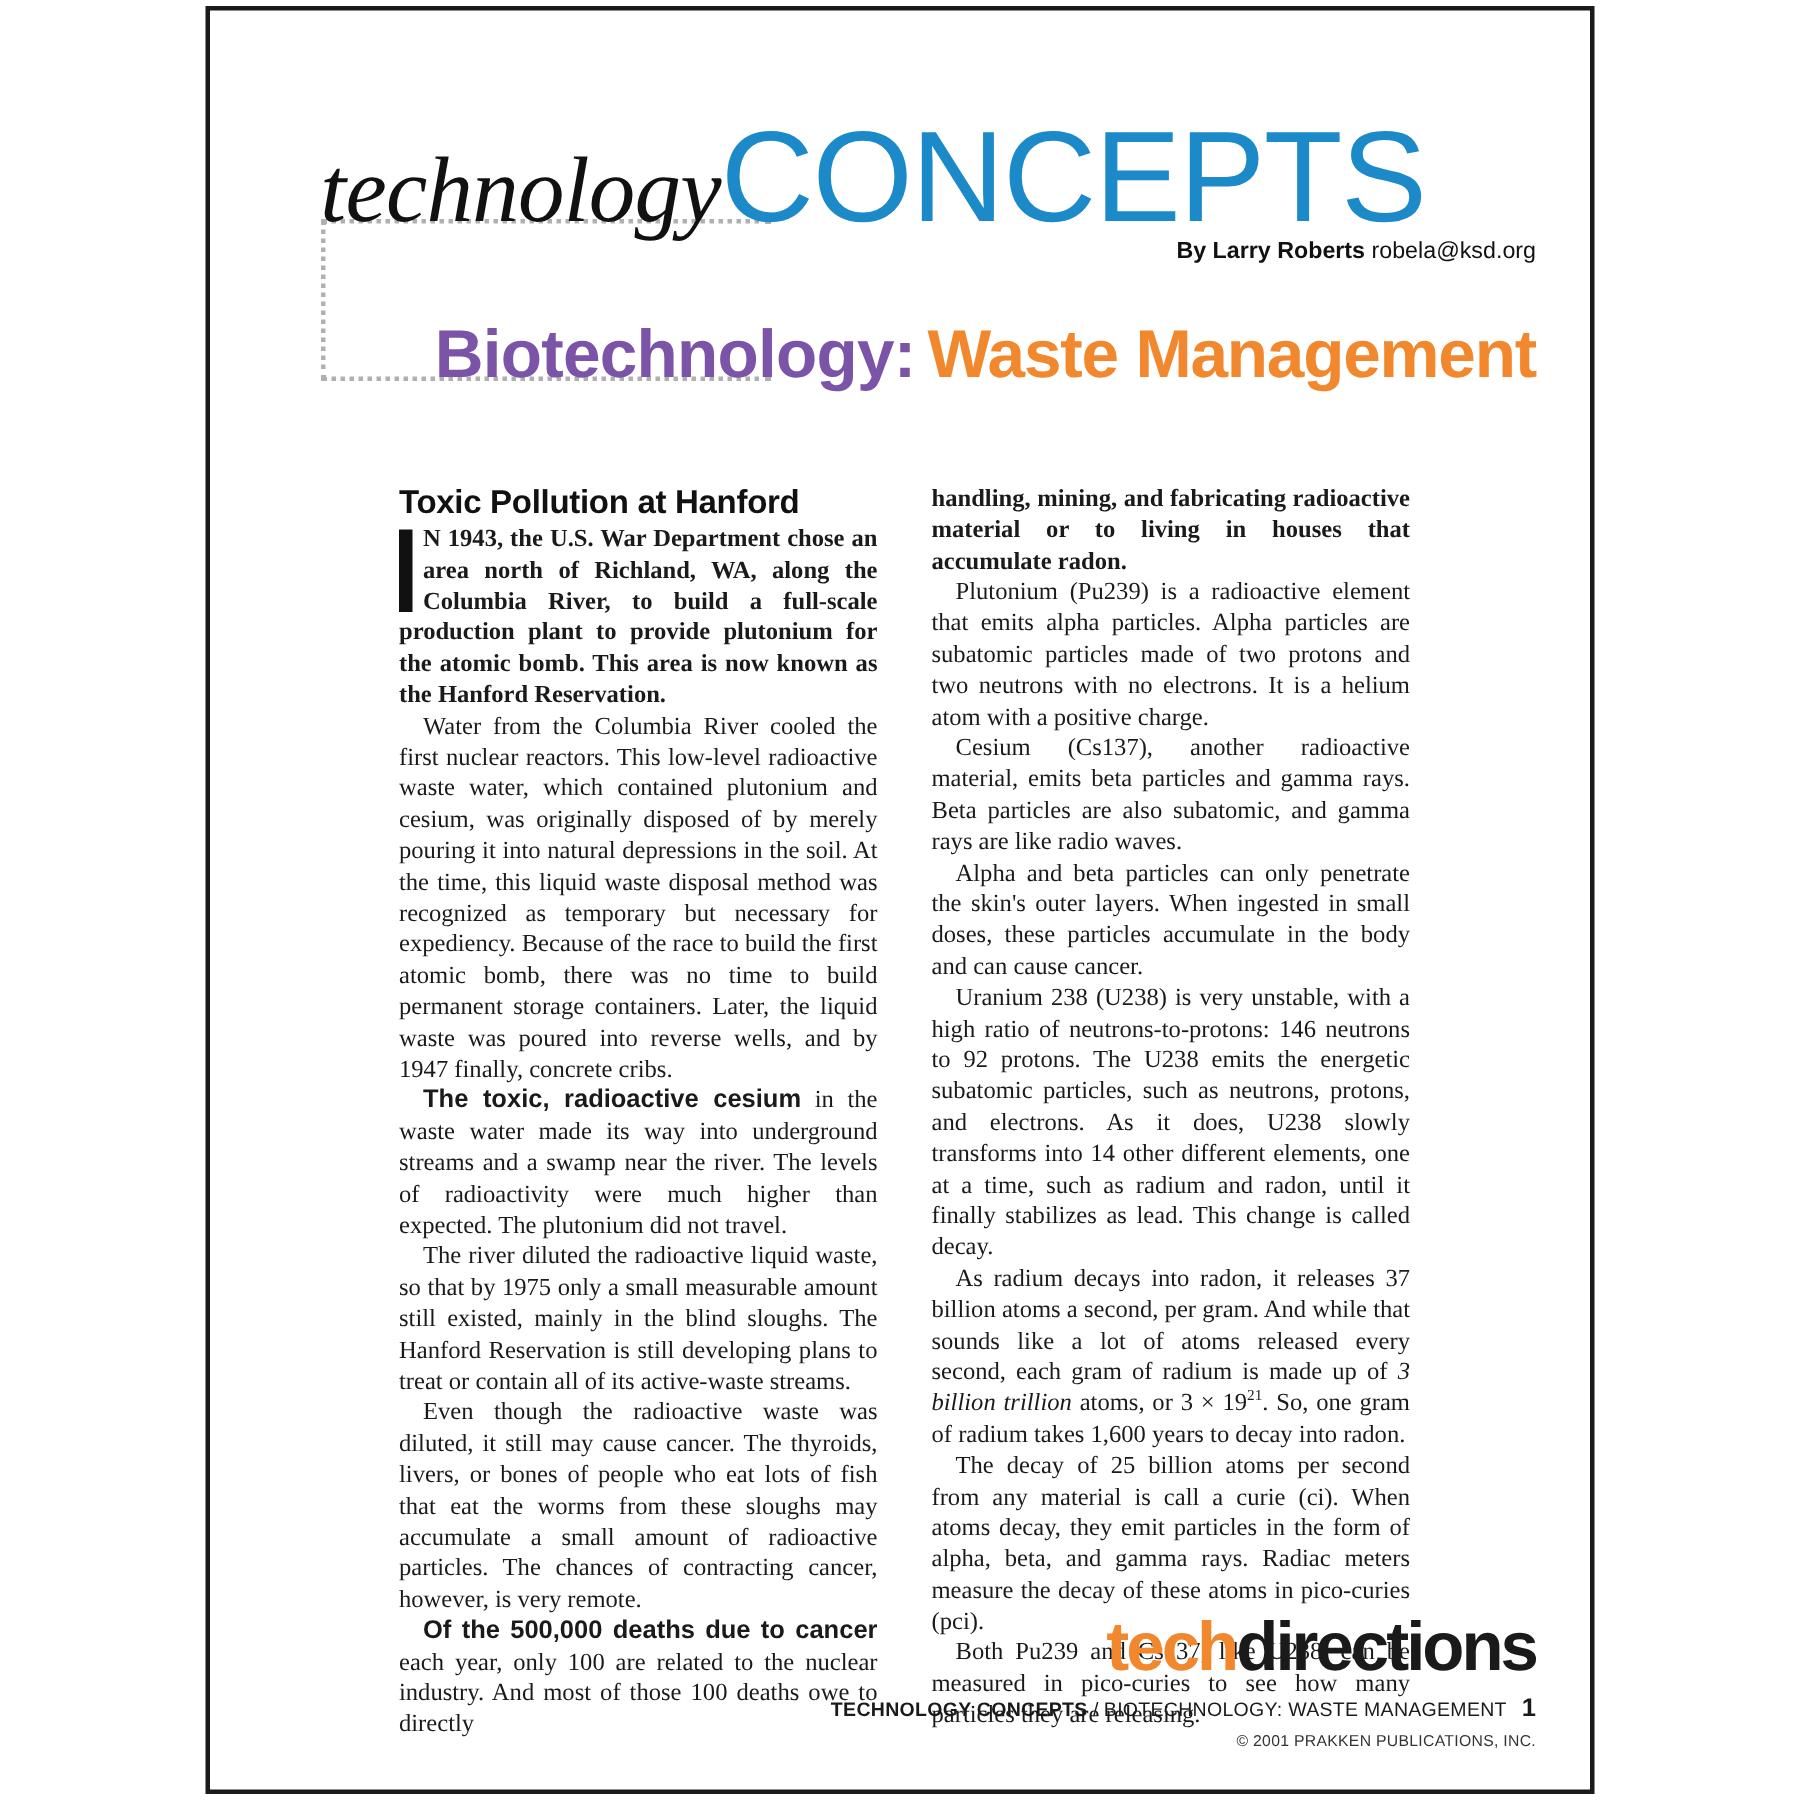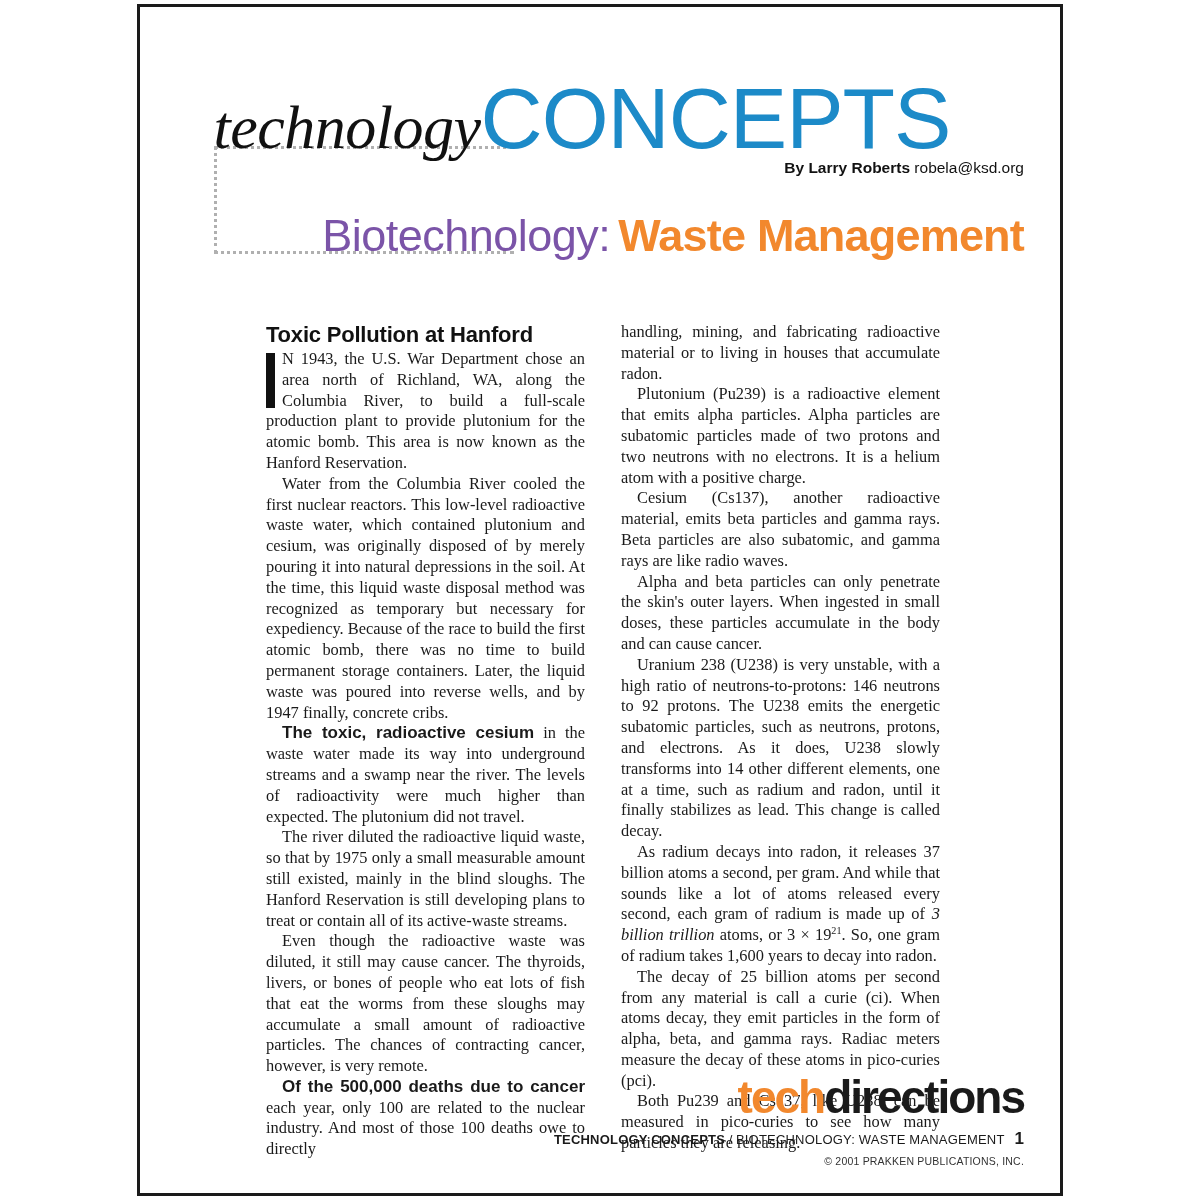--- a/index.html
+++ b/index.html
@@ -78,21 +78,21 @@
   #subtitle-row {
     position: absolute;
     left: 0; top: 203px;
     width: 884px;
     text-align: right;
     white-space: nowrap;
   }
   #subtitle-topic {
     font-family: "Liberation Sans", sans-serif;
     font-size: 45px;
-    font-weight: 400;
+    font-weight: 700;
     color: #7b54a8;
     letter-spacing: -0.5px;
   }
   #subtitle-main {
     font-family: "Liberation Sans", sans-serif;
     font-size: 45px;
     font-weight: bold;
     color: #f2882d;
     letter-spacing: -0.8px;
     margin-left: 8px;
@@ -121,21 +121,21 @@
     margin: 0;
     font-family: "Liberation Serif", serif;
     font-size: 16.4px;
     line-height: 20.8px;
     color: #1a1a1a;
     text-align: justify;
     text-indent: 16px;
     hyphens: auto;
     -webkit-hyphens: auto;
   }
-  p.body.noindent { text-indent: 0; }
+  p.body.noindent { text-indent: 0; font-weight: bold; }
 
   p.body .lead {
     font-family: "Liberation Sans", sans-serif;
     font-weight: bold;
     font-size: 17px;
   }
   p.body .ital { font-style: italic; }
   p.body sup { font-size: 0.62em; vertical-align: super; line-height: 0; }
 
   

